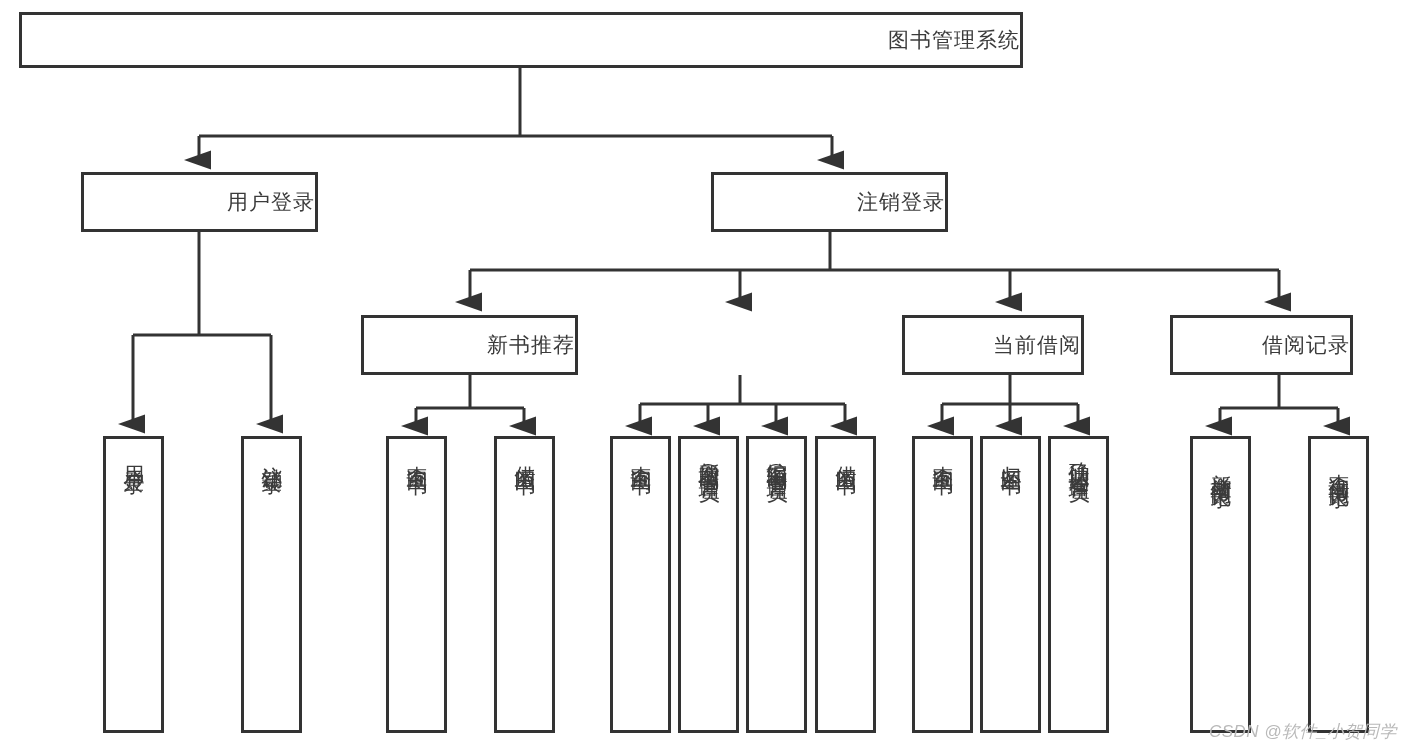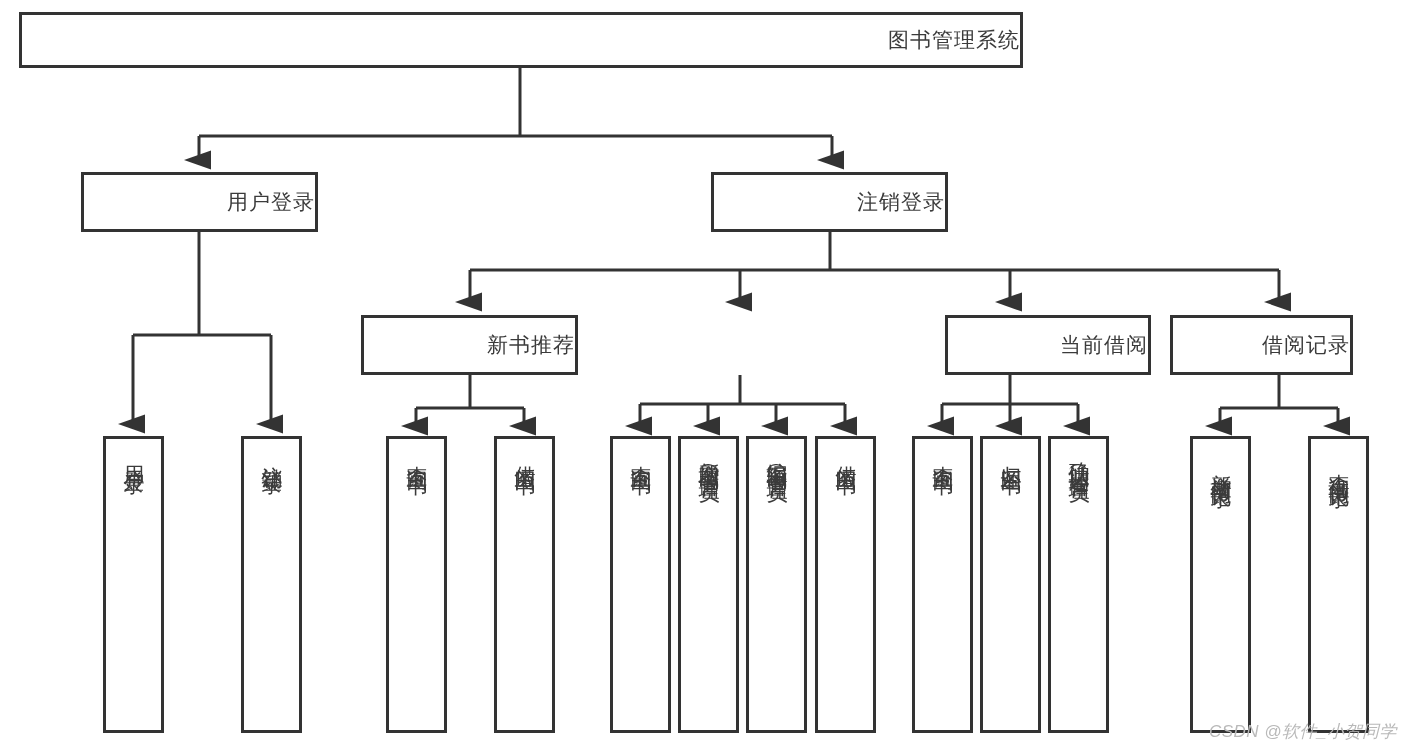--- a/index.html
+++ b/index.html
@@ -140,21 +140,21 @@
   <div class="node horiz" style="left:81px; top:172px; width:237px; height:60px;">
     <span class="label">用户登录</span>
   </div>
   <div class="node horiz" style="left:711px; top:172px; width:237px; height:60px;">
     <span class="label">注销登录</span>
   </div>
 
   <div class="node horiz" style="left:361px; top:315px; width:217px; height:60px;">
     <span class="label">新书推荐</span>
   </div>
-  <div class="node horiz" style="left:902px; top:315px; width:206px; height:60px;margin-left:43px;">
+  <div class="node horiz" style="left:902px; top:315px; width:182px; height:60px;">
     <span class="label">当前借阅</span>
   </div>
   <div class="node horiz" style="left:1170px; top:315px; width:183px; height:60px;">
     <span class="label">借阅记录</span>
   </div>
 
   <div class="node vert" style="left:103px; top:436px; width:61px; height:297px;">
     <span class="label">用户登录</span>
   </div>
   <div class="node vert" style="left:241px; top:436px; width:61px; height:297px;">

